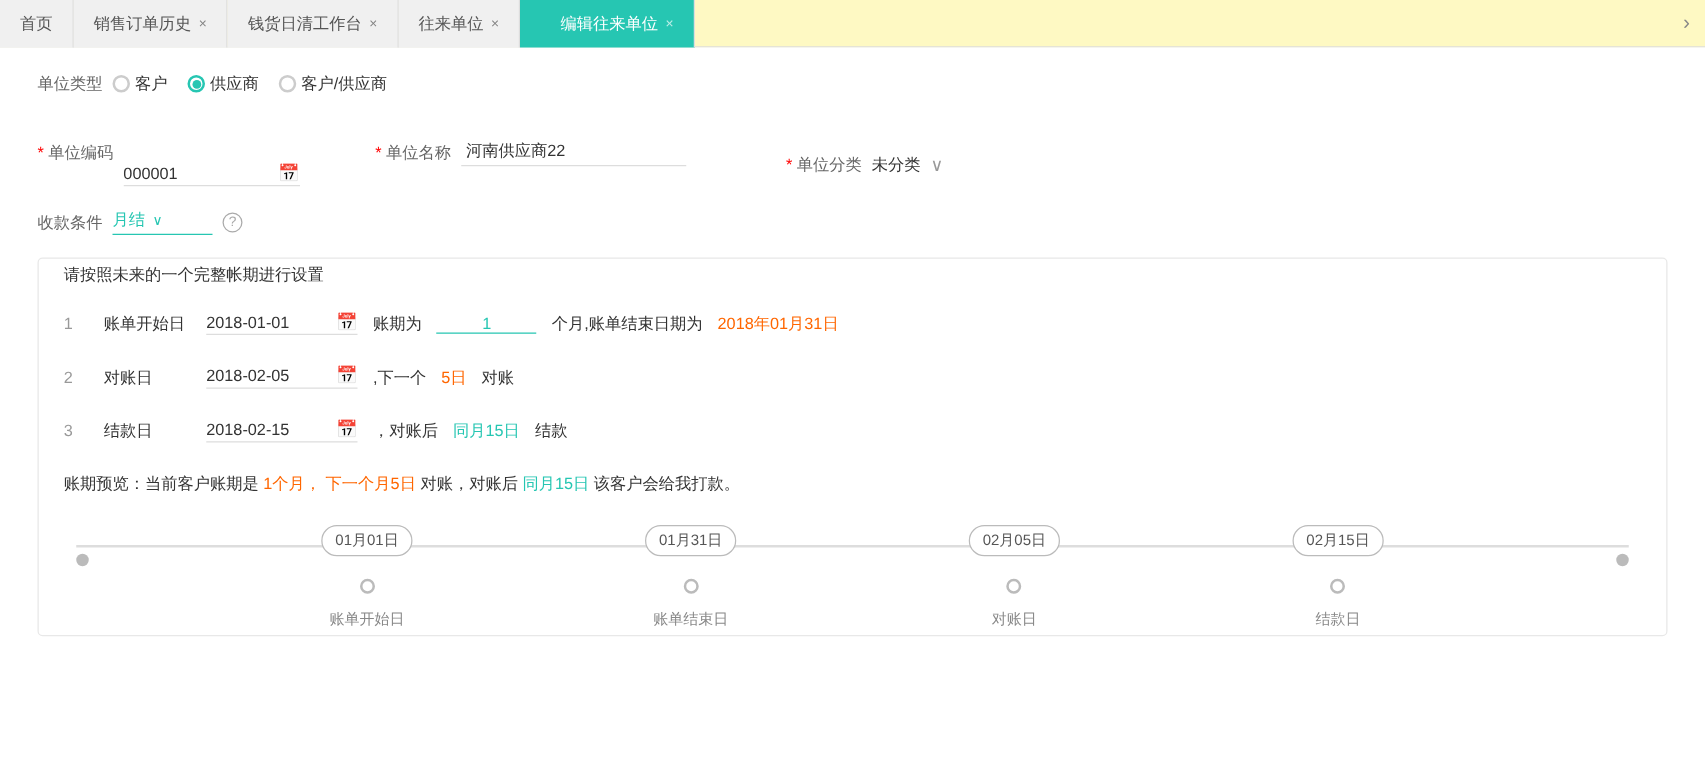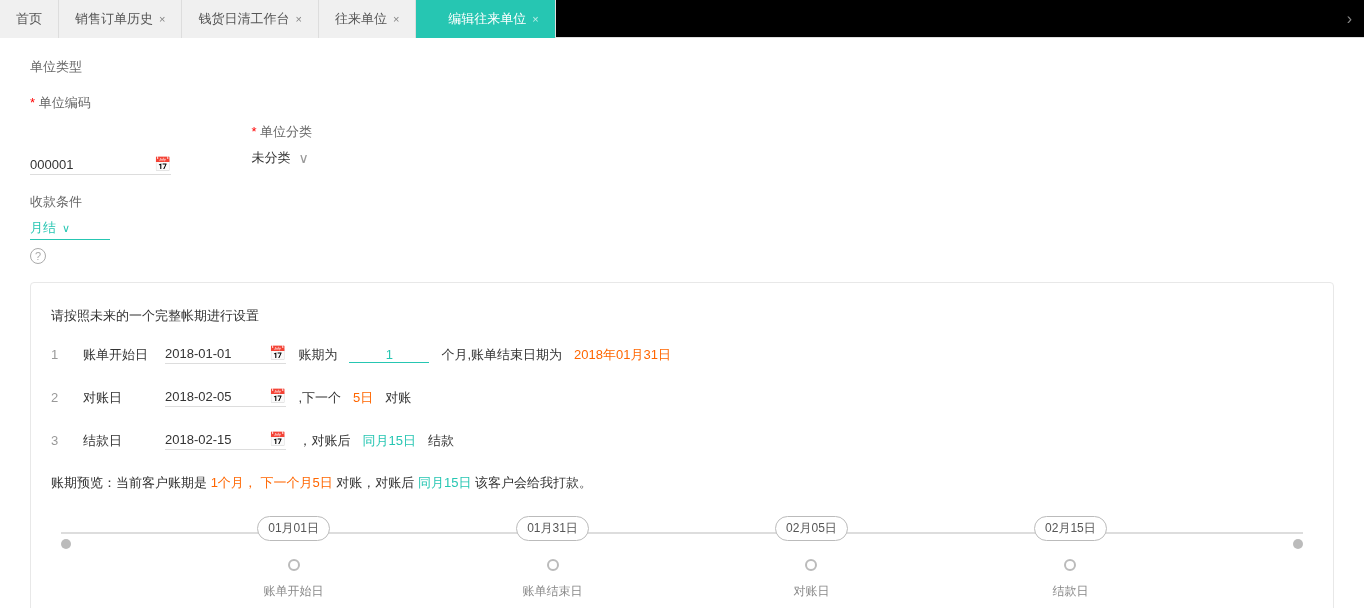--- a/index.html
+++ b/index.html
@@ -2,21 +2,21 @@
 <html><head>
   <meta charset="utf-8">
   <style>
     * { box-sizing: border-box; margin: 0; padding: 0; }
     body { font-family: 'Microsoft YaHei', Arial, sans-serif; font-size: 13px; color: #333; background: #f5f5f5; }
 
     
     .tab-bar {
       display: flex;
       align-items: center;
-      background: #000000;
+      background: #fef9c3;
       border-bottom: 1px solid #ddd;
       height: 38px;
       padding: 0;
     }
     .tab {
       display: flex;
       align-items: center;
       padding: 0 16px;
       height: 38px;
       cursor: pointer;
@@ -54,23 +54,22 @@
 
     
     .form-row {
       display: flex;
       align-items: center;
       margin-bottom: 18px;
       gap: 30px;
     }
     .form-item {
       display: flex;
-      align-items: flex-start;
+      align-items: center;
       gap: 8px;
-      flex-direction: column;
     }
     .form-label {
       color: #666;
       white-space: nowrap;
     }
     .form-label.required::before {
       content: '* ';
       color: #f00;
     }
     .radio-group {
@@ -166,21 +165,21 @@
     .dropdown-arrow {
       color: #999;
       font-size: 14px;
       cursor: pointer;
     }
 
     
     .section-box {
       border: 1px solid #e8e8e8;
       border-radius: 4px;
-      padding: 24px 20px;
+      padding: 4px 20px;
       margin-top: 4px;
     }
     .section-title {
       color: #333;
       font-size: 13px;
       margin-bottom: 20px;
     }
 
     
     .setting-row {
@@ -326,30 +325,48 @@
     <span class="close-x">×</span>
   </div>
   <div class="tab-more">›</div>
 </div>
 
 <div class="main-content">
 
   <div class="form-row">
     <div class="form-item">
       <span class="form-label">单位类型</span>
+      <div class="radio-group">
+        <div class="radio-item">
+          <div class="radio-circle"></div>
+          <span>客户</span>
+        </div>
+        <div class="radio-item">
+          <div class="radio-circle checked"></div>
+          <span>供应商</span>
+        </div>
+        <div class="radio-item">
+          <div class="radio-circle"></div>
+          <span>客户/供应商</span>
+        </div>
+      </div>
     </div>
   </div>
 
   <div class="form-row">
     <div class="form-item">
       <span class="form-label required">单位编码</span>
       <div class="input-with-icon">
         <input type="text" value="000001" style="">
         <span class="calendar-icon">📅</span>
       </div>
+    </div>
+    <div class="form-item" style="margin-left:30px;">
+      <span class="form-label required">单位名称</span>
+      <input type="text" class="form-input" value="河南供应商22" style="width: 180px; border-bottom: 1px solid rgb(221, 221, 221);">
     </div>
     <div class="form-item" style="margin-left:50px;margin-top:20px;">
       <span class="form-label required">单位分类</span>
       <div style="display:flex;align-items:center;gap:8px;">
         <span style="font-size:13px;color:#333;">未分类</span>
         <span class="dropdown-arrow">∨</span>
       </div>
     </div>
   </div>
 

